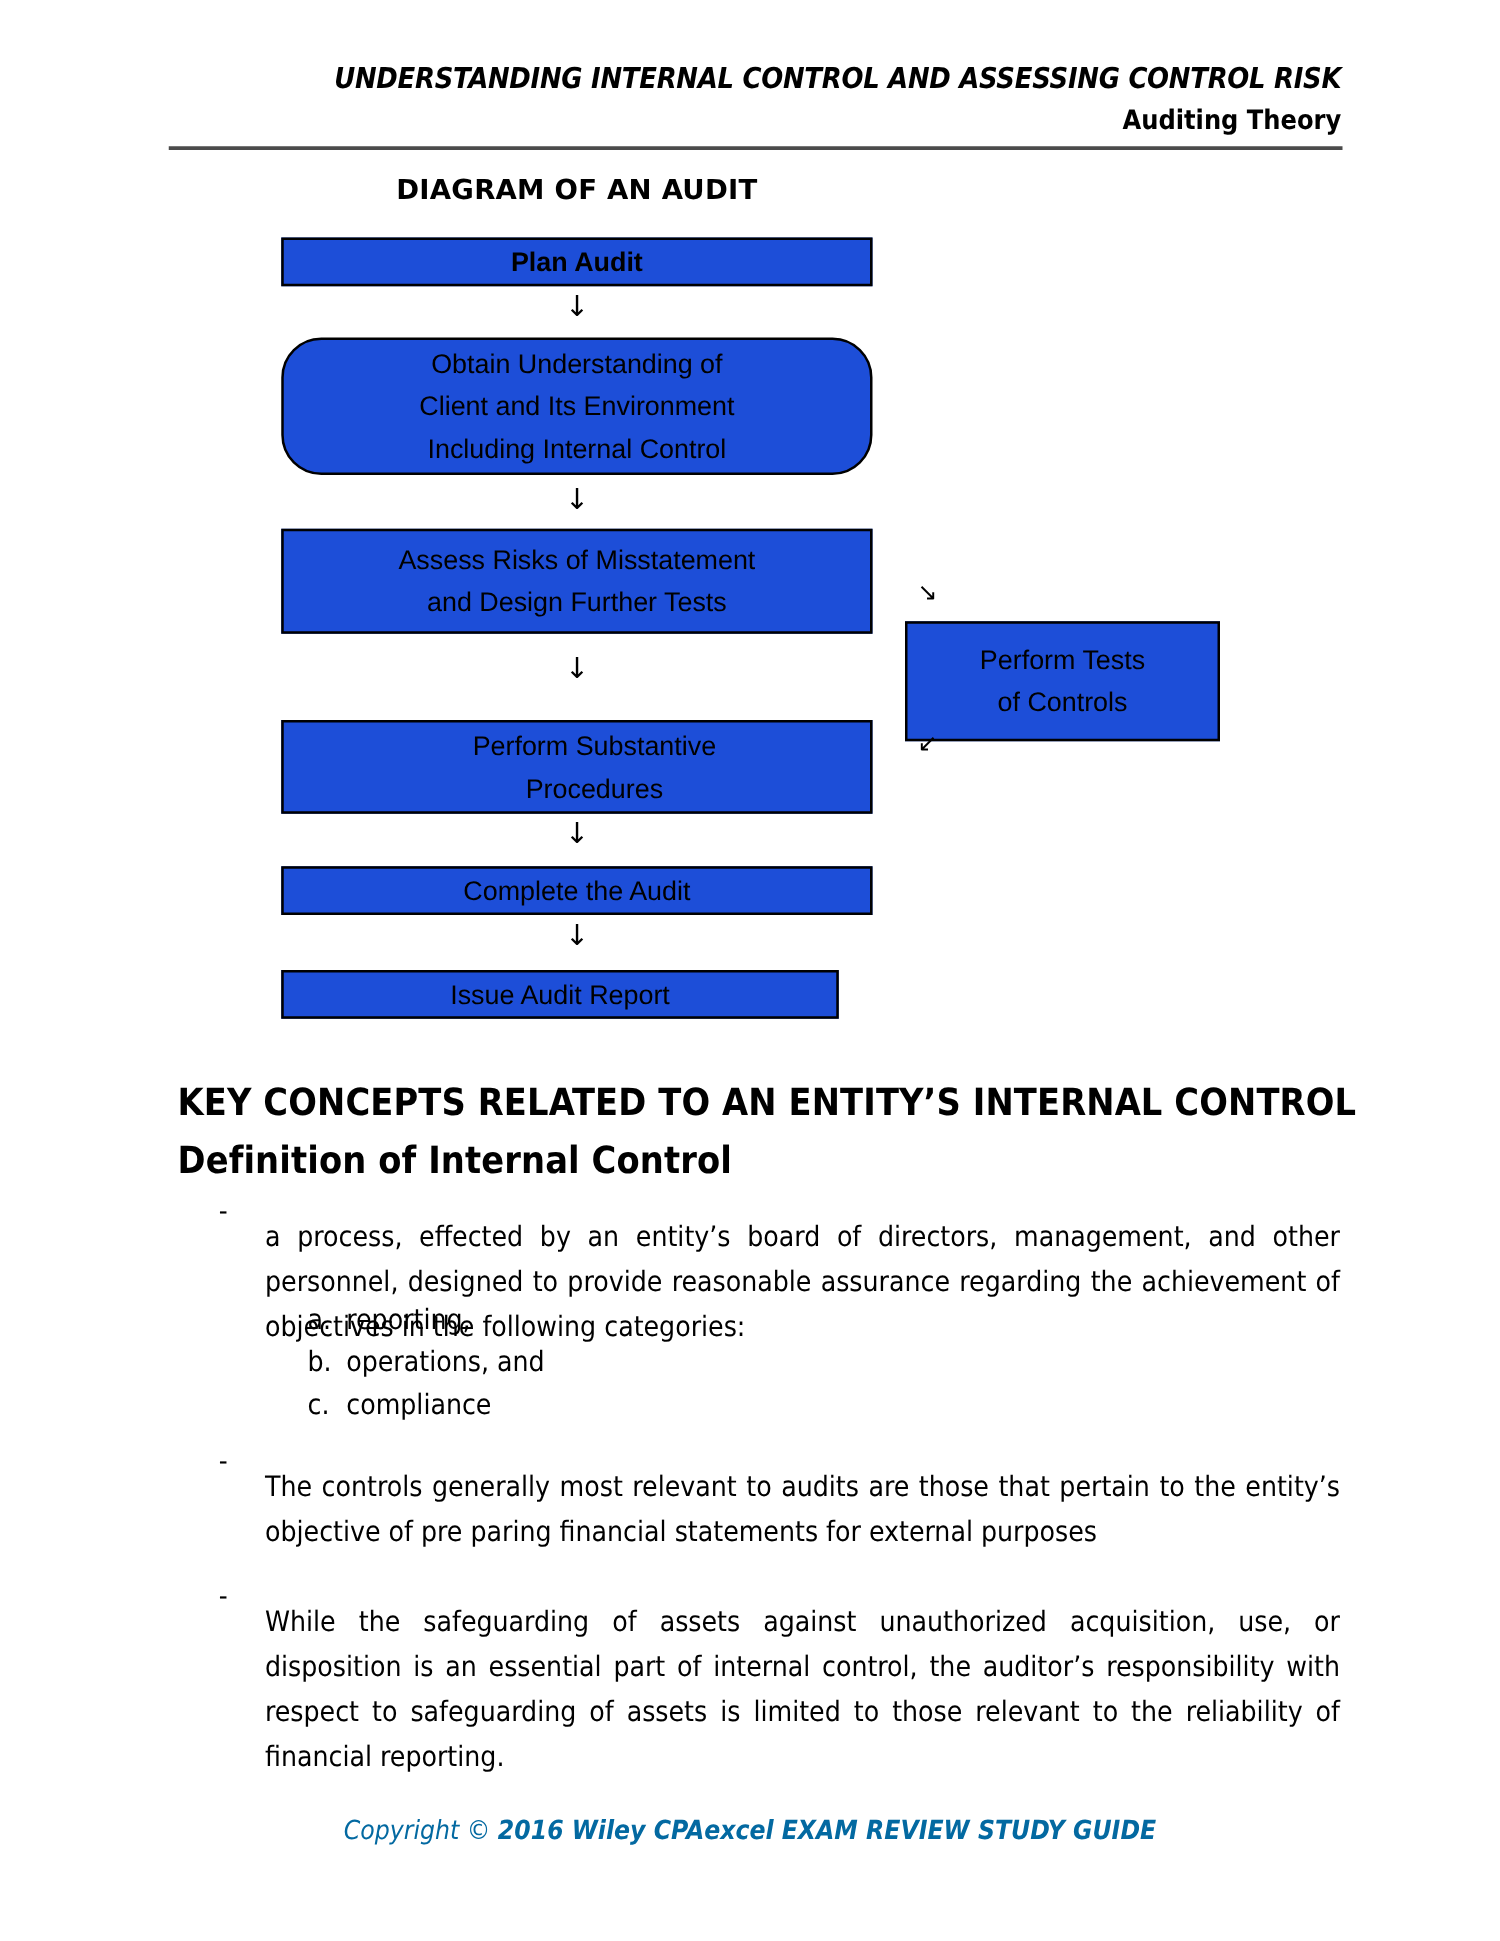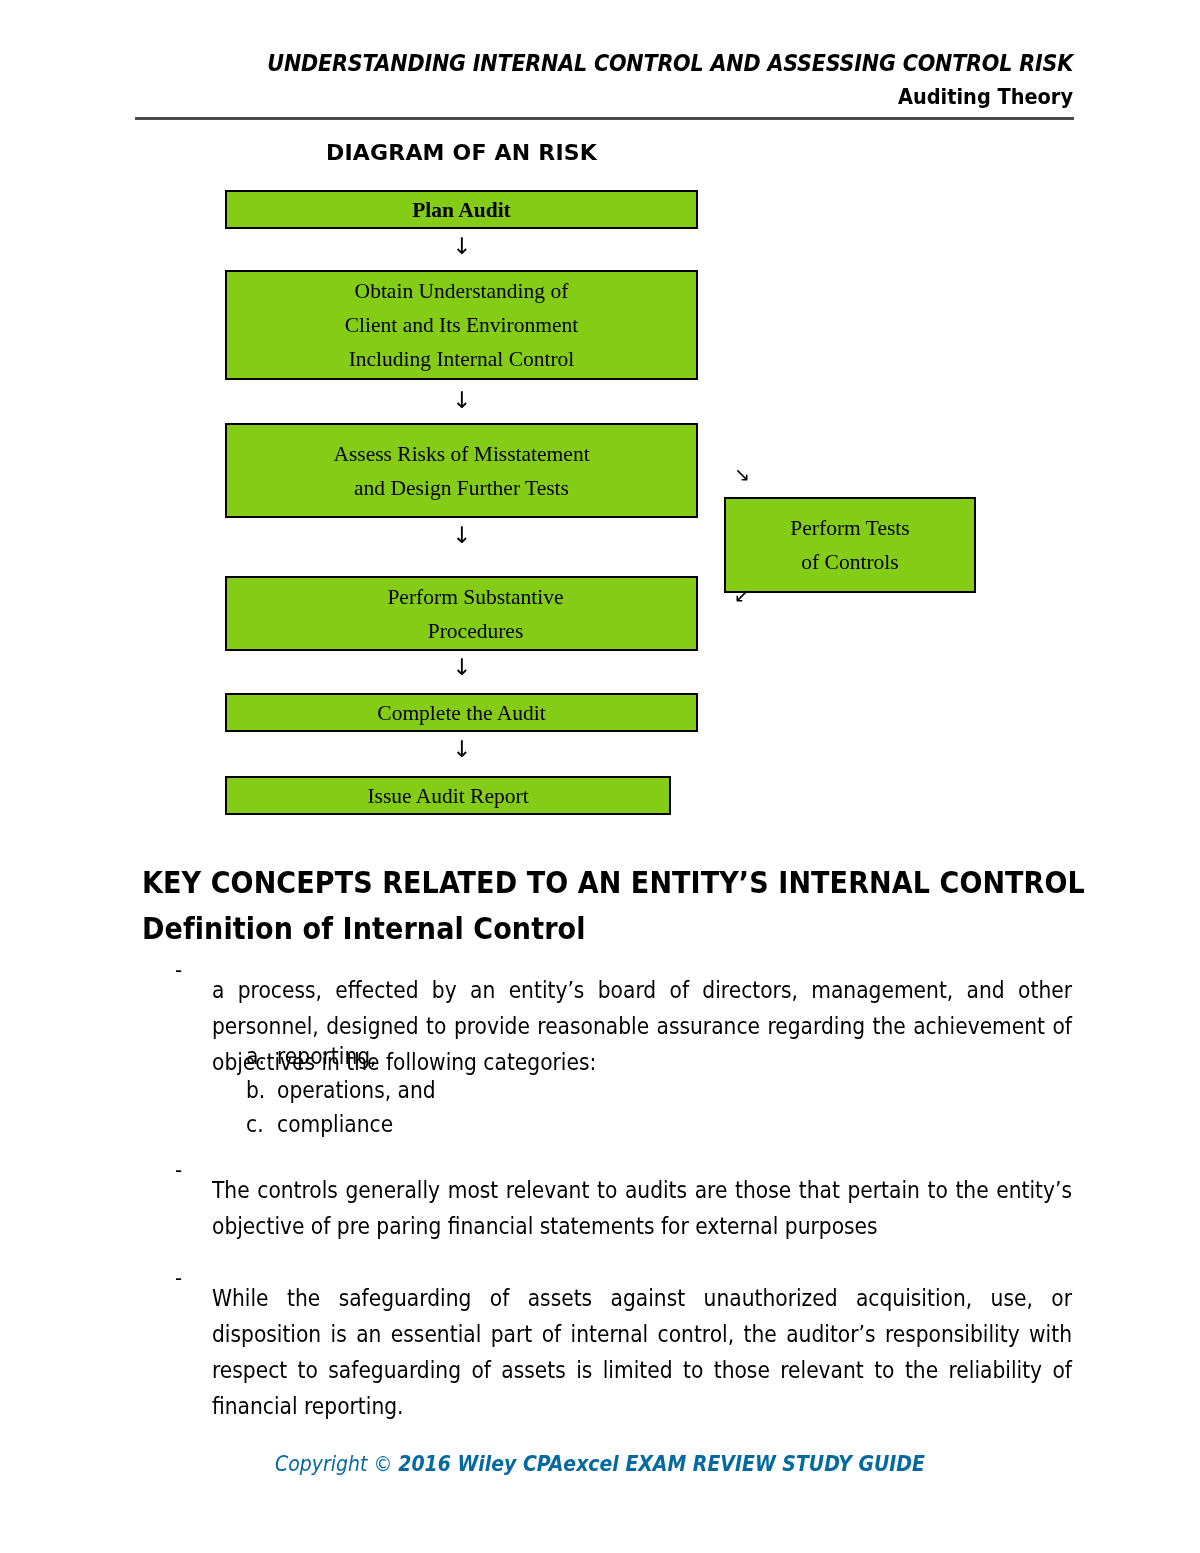--- a/index.html
+++ b/index.html
@@ -73,22 +73,22 @@
     font-family: "DejaVu Sans", "Liberation Sans", sans-serif;
     font-weight: bold;
     font-size: 22px;
     letter-spacing: 0.2px;
   }
 
   .dbox {
     position: absolute;
     box-sizing: border-box;
     border: 2px solid #000000;
-    background: #84cc16;
-    font-family: Liberation Serif, serif;
+    background: #1d4ed8;
+    font-family: Liberation Sans, sans-serif;
     font-size: 21.5px;
     line-height: 34px;
     text-align: center;
     display: flex;
     flex-direction: column;
     align-items: center;
     justify-content: center;
   }
   .dbox.bold {
     font-weight: bold;
@@ -175,37 +175,37 @@
 <div class="page">
 
   <div class="doc-header">
     <div class="line1">UNDERSTANDING INTERNAL CONTROL AND ASSESSING CONTROL RISK</div>
     <div class="line2">Auditing Theory</div>
   </div>
   <div class="header-rule"></div>
 
   <div class="diagram">
 
-    <div class="diagram-title">DIAGRAM OF AN RISK</div>
+    <div class="diagram-title">DIAGRAM OF AN AUDIT</div>
 
     <div class="dbox bold" style="left:225px; top:190px; width:473px; height:39px;">
       <span>Plan Audit</span>
     </div>
 
     <div class="arrow" style="left:452px; top:235px;">↓</div>
 
-    <div class="dbox" style="left:225px; top:270px; width:473px; height:110px;">
+    <div class="dbox" style="left:225px; top:270px; width:473px; height:110px;border-radius:32px;">
       <span>Obtain Understanding of</span>
       <span>Client and Its Environment</span>
       <span>Including Internal Control</span>
     </div>
 
     <div class="arrow" style="left:452px; top:389px;">↓</div>
 
-    <div class="dbox" style="left:225px; top:423px; width:473px; height:95px;align-items:center;">
+    <div class="dbox" style="left:225px; top:423px; width:473px; height:84px;align-items:center;">
       <span>Assess Risks of Misstatement</span>
       <span>and Design Further Tests</span>
     </div>
 
     <div class="arrow" style="left:452px; top:524px;">↓</div>
 
     <div class="arrow diag" style="left:734px; top:465px;">↘</div>
 
     <div class="dbox" style="left:724px; top:497px; width:252px; height:96px;">
       <span>Perform Tests</span>

